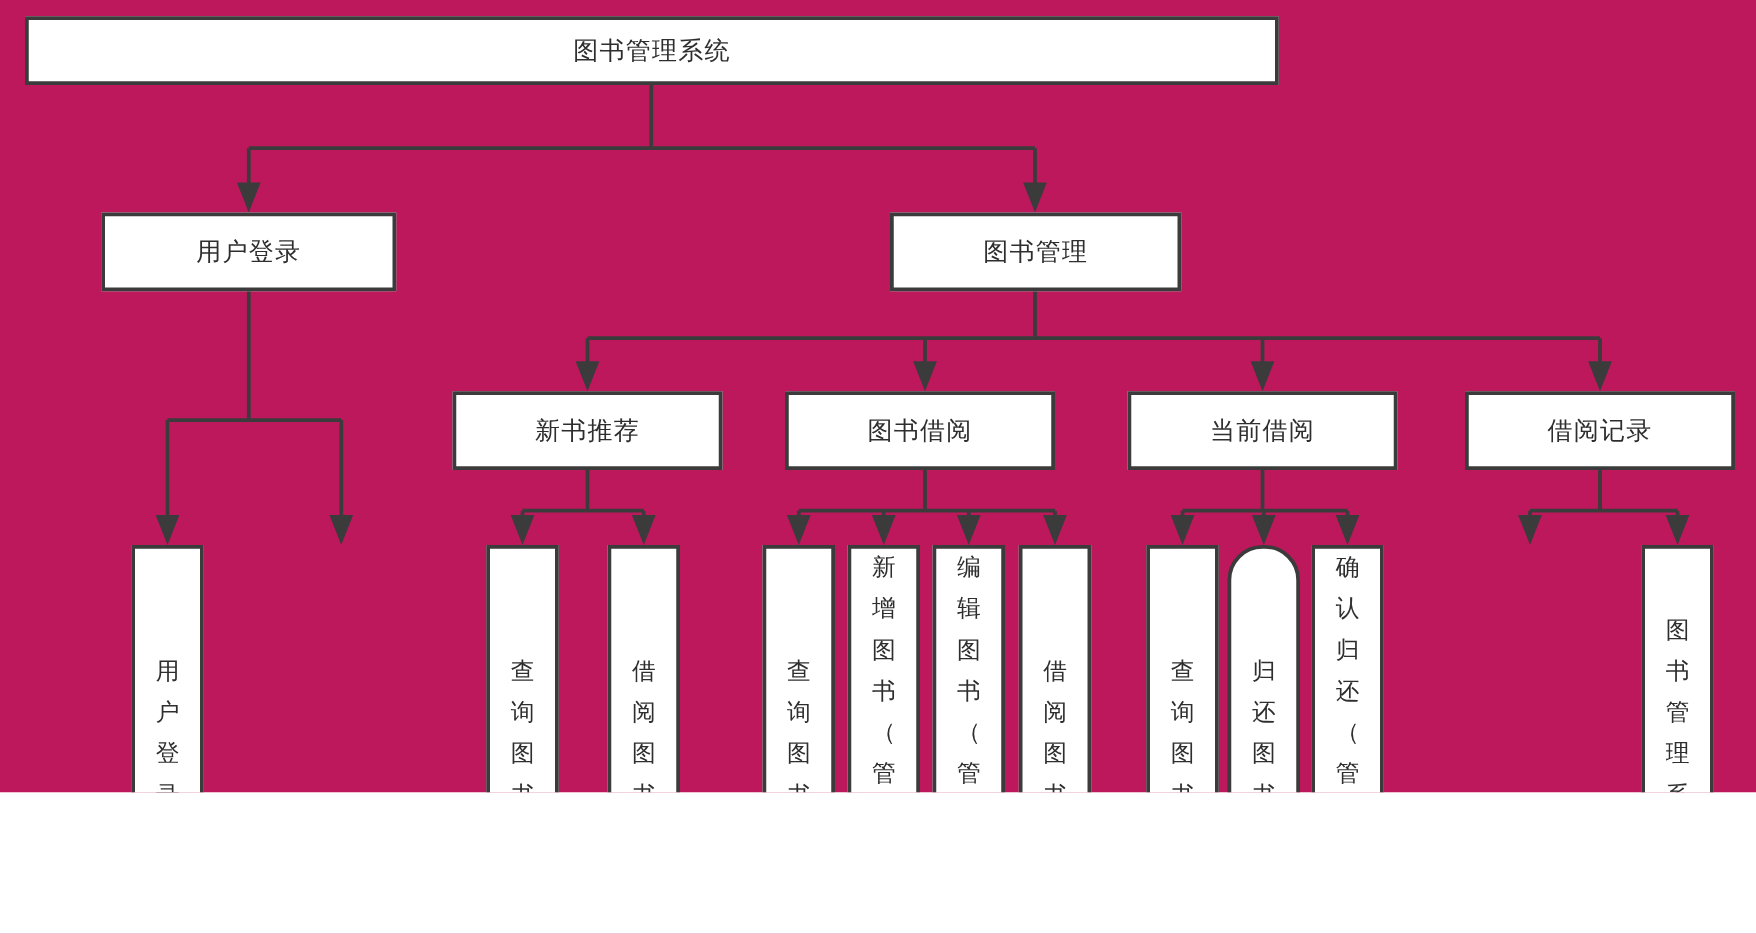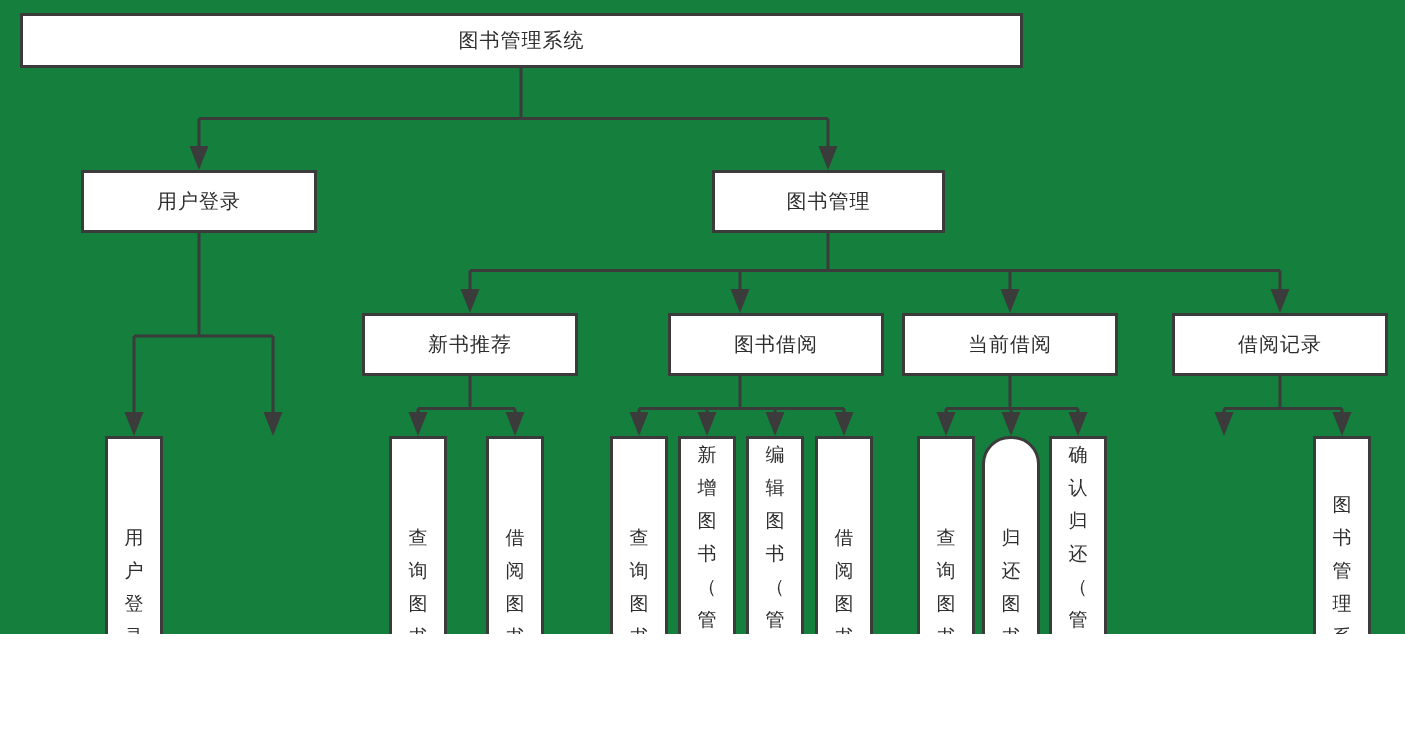--- a/index.html
+++ b/index.html
@@ -5,21 +5,21 @@
   html, body {
     margin: 0;
     padding: 0;
     background: #ffffff;
     font-family: "DejaVu Sans", "Liberation Sans", sans-serif;
   }
   #stage {
     position: relative;
     width: 1405px;
     height: 634px;
-    background: #15803d;
+    background: #be185d;
     overflow: hidden;
   }
   #connector-layer {
     position: absolute;
     left: 0; top: 0;
     width: 1405px; height: 747px;
     z-index: 1;
   }
   .node {
     position: absolute;
@@ -53,21 +53,21 @@
     line-break: anywhere;
   }
   
   #node-root   { left: 20px;  top: 13px;  width: 1003px; height: 55px; }
   
   #node-user-login-branch   { left: 81px;  top: 170px; width: 236px; height: 63px; }
   #node-book-management     { left: 712px; top: 170px; width: 233px; height: 63px; }
   
   .mid { top: 313px; width: 216px; height: 63px; }
   #node-new-book-recommend  { left: 362px;  }
-  #node-book-borrow         { left: 668px;  }
+  #node-book-borrow         { left: 628px;  }
   #node-current-borrow      { left: 902px;  }
   #node-borrow-records      { left: 1172px; }
   
   #leaf-user-login      { left: 105px;  }
   #leaf-logout          { left: 244px;  }
   #leaf-query-book-1    { left: 389px;  }
   #leaf-borrow-book-1   { left: 486px;  }
   #leaf-query-book-2    { left: 610px;  }
   #leaf-add-book        { left: 678px;  }
   #leaf-edit-book       { left: 746px;  }

